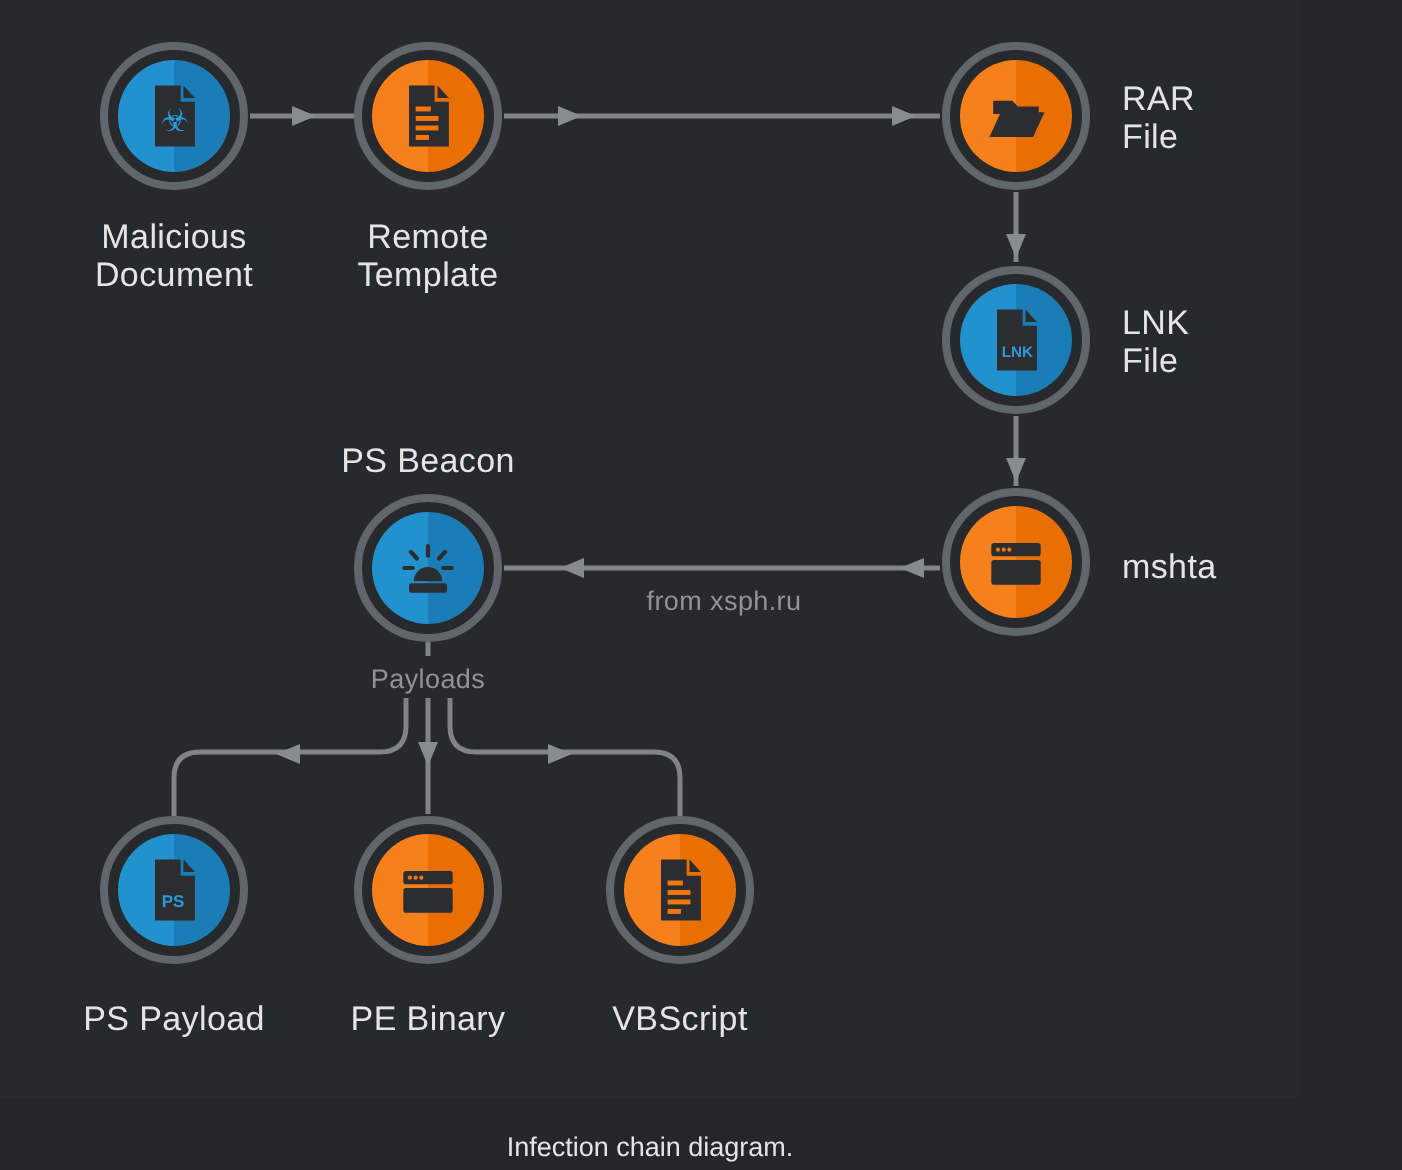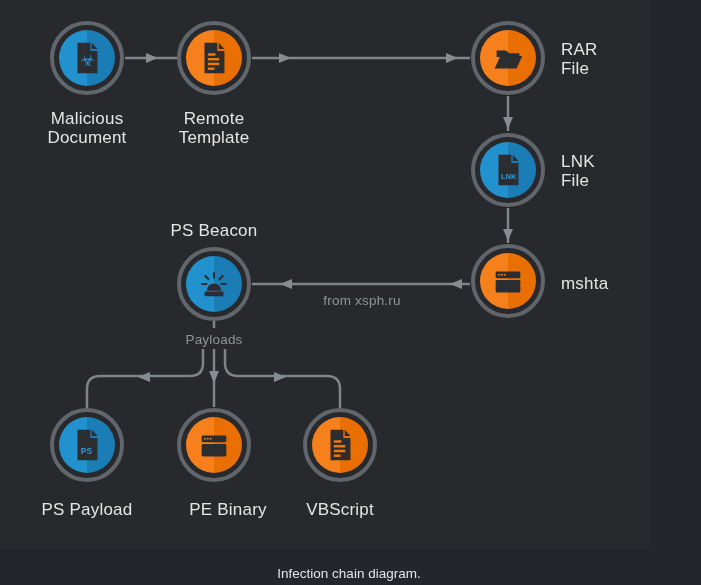--- a/index.html
+++ b/index.html
@@ -29,21 +29,21 @@
   .label{
     position:absolute;color:#e5e5e5;font-size:17px;line-height:19px;
     letter-spacing:.2px;
   }
   .label.centered{text-align:center;transform:translateX(-50%);}
   .label.nowrap{white-space:nowrap;}
   .label.dim{color:#8e949a;font-size:13.5px;}
 
   .caption{
     position:absolute;top:566px;left:0;width:650px;text-align:center;
-    color:#e3e5e8;font-size:13.5px;margin-left:24px;
+    color:#e3e5e8;font-size:13.5px;
   }
 </style>
 </head>
 <body>
 
 <div class="stage">
   <div class="panel"></div>
 
   <svg class="connectors" width="650" height="549">
     <g stroke="#7e8488" stroke-width="2.5" fill="none">
@@ -198,20 +198,20 @@
     </div>
   </div>
 
   <div class="label centered" style="left:87px;top:109px;width:92px">Malicious Document</div>
   <div class="label centered" style="left:214px;top:109px;width:80px">Remote Template</div>
   <div class="label" style="left:561px;top:40px;width:44px">RAR File</div>
   <div class="label" style="left:561px;top:152px;width:44px">LNK File</div>
   <div class="label nowrap" style="left:561px;top:274px">mshta</div>
   <div class="label centered nowrap" style="left:214px;top:221px">PS Beacon</div>
   <div class="label centered nowrap" style="left:87px;top:500px">PS Payload</div>
-  <div class="label centered nowrap" style="left:228px;top:500px">PE Binary</div>
+  <div class="label centered nowrap" style="left:214px;top:500px">PE Binary</div>
   <div class="label centered nowrap" style="left:340px;top:500px">VBScript</div>
 
   <div class="label dim centered nowrap" style="left:362px;top:291px">from xsph.ru</div>
   <div class="label dim centered nowrap" style="left:214px;top:330px">Payloads</div>
 
   <div class="caption">Infection chain diagram.</div>
 </div>
 
 </body></html>

